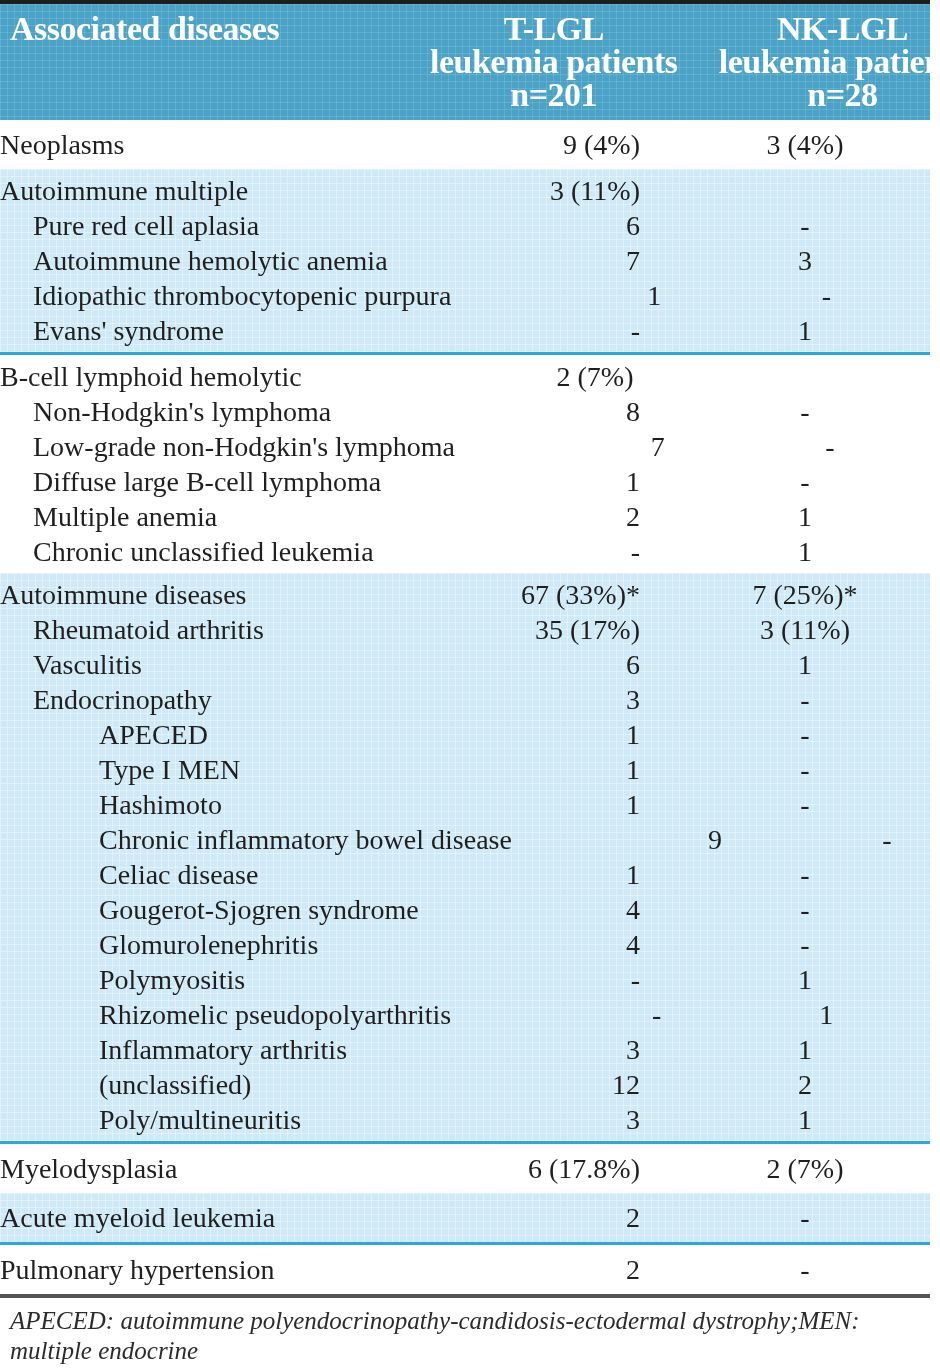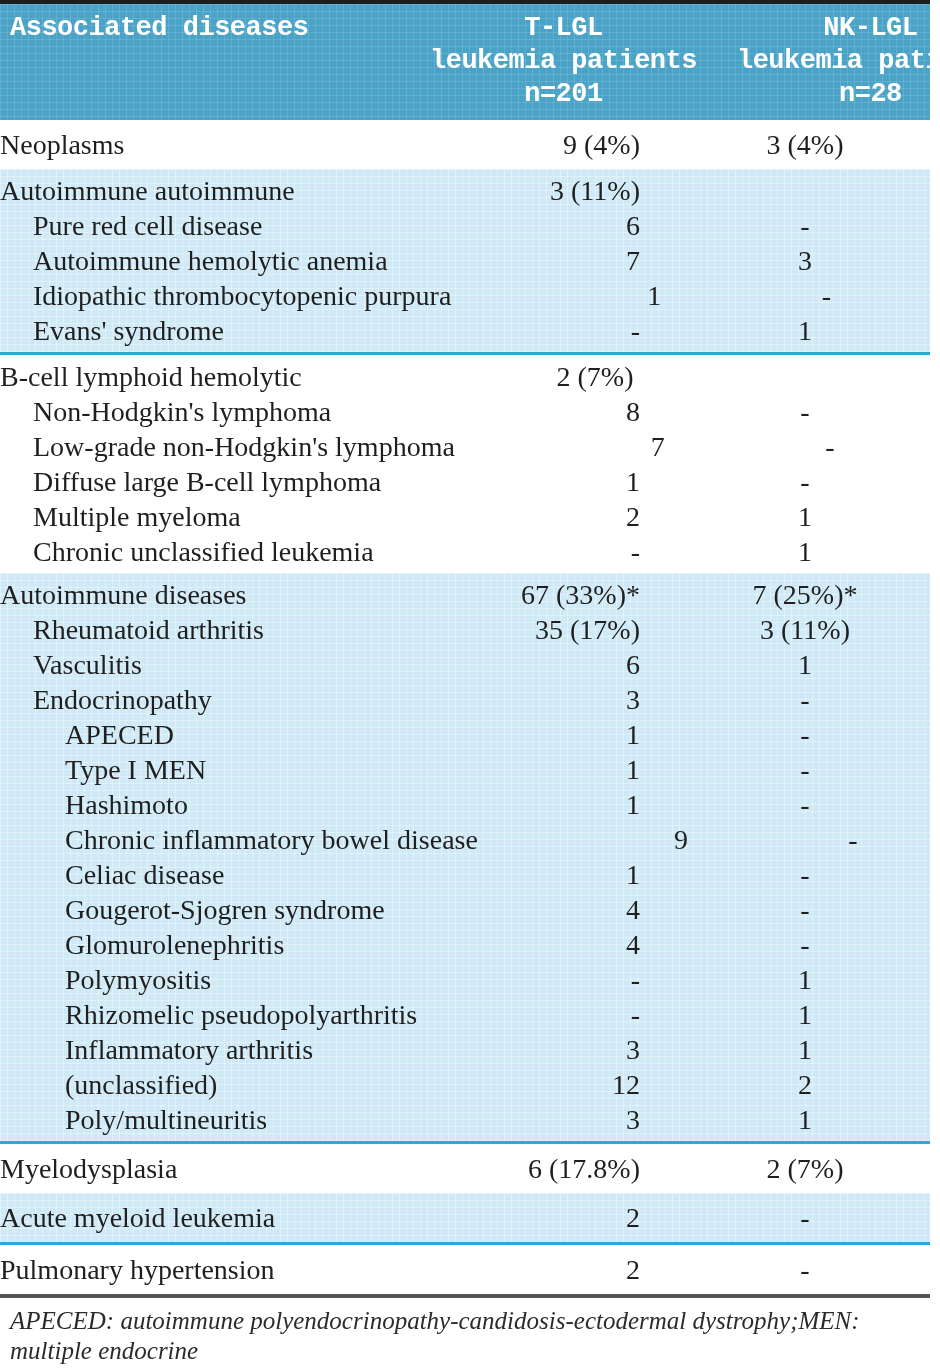--- a/index.html
+++ b/index.html
@@ -26,24 +26,24 @@
     display: flex;
     align-items: flex-start;
     background-color: var(--header-bg, #4aa3c6);
     background-image:
       repeating-linear-gradient(to right, rgba(255,255,255,0.12) 0 1px, transparent 1px 7px),
       repeating-linear-gradient(to bottom, rgba(255,255,255,0.12) 0 1px, transparent 1px 7px);
     padding: 8px 0 8px 0;
     min-height: 100px;
   }
   .th {
-    font-family: Liberation Mono, monospace;
+    font-family: Liberation Serif, serif;
     font-weight: bold;
     color: #ffffff;
-    font-size: 27px;
+    font-size: 34px;
     line-height: 33px;
     letter-spacing: -0.5px;
     white-space: pre-line;
   }
   .th.col-label {
     flex: 0 0 430px;
     padding-left: 10px;
     box-sizing: border-box;
   }
   .th.col2 {
@@ -79,21 +79,21 @@
     font-size: 28px;
     line-height: 35px;
   }
   .cell.label {
     flex: 0 0 430px;
     box-sizing: border-box;
     white-space: nowrap;
     overflow: visible;
   }
   .cell.label.indent-1 { padding-left: 33px; }
-  .cell.label.indent-2 { padding-left: 65px; }
+  .cell.label.indent-2 { padding-left: 99px; }
   .cell.val {
     text-align: center;
   }
   .cell.val.tlgl {
     flex: 0 0 210px;
     text-align: right;
   }
   .cell.val.nklgl {
     flex: 0 0 250px;
     padding-left: 40px;
@@ -134,25 +134,25 @@
   <div id="tbody">
       <div class="section single">
         <div class="row">
           <div class="cell label indent-0">Neoplasms</div>
           <div class="cell val tlgl">9 (4%)</div>
           <div class="cell val nklgl">3 (4%)</div>
         </div>
       </div>
       <div class="section shaded">
         <div class="row">
-          <div class="cell label indent-0">Autoimmune autoimmune</div>
+          <div class="cell label indent-0">Autoimmune multiple</div>
           <div class="cell val nklgl">3 (11%)</div>
         </div>
         <div class="row">
-          <div class="cell label indent-1">Pure red cell disease</div>
+          <div class="cell label indent-1">Pure red cell aplasia</div>
           <div class="cell val tlgl">6</div>
           <div class="cell val nklgl">-</div>
         </div>
         <div class="row">
           <div class="cell label indent-1">Autoimmune hemolytic anemia</div>
           <div class="cell val tlgl">7</div>
           <div class="cell val nklgl">3</div>
         </div>
         <div class="row">
           <div class="cell label indent-1">Idiopathic thrombocytopenic purpura</div>
@@ -179,21 +179,21 @@
           <div class="cell label indent-1">Low-grade non-Hodgkin's lymphoma</div>
           <div class="cell val tlgl">7</div>
           <div class="cell val nklgl">-</div>
         </div>
         <div class="row">
           <div class="cell label indent-1">Diffuse large B-cell lymphoma</div>
           <div class="cell val tlgl">1</div>
           <div class="cell val nklgl">-</div>
         </div>
         <div class="row">
-          <div class="cell label indent-1">Multiple myeloma</div>
+          <div class="cell label indent-1">Multiple anemia</div>
           <div class="cell val tlgl">2</div>
           <div class="cell val nklgl">1</div>
         </div>
         <div class="row">
           <div class="cell label indent-1">Chronic unclassified leukemia</div>
           <div class="cell val tlgl">-</div>
           <div class="cell val nklgl">1</div>
         </div>
       </div>
       <div class="section shaded">

